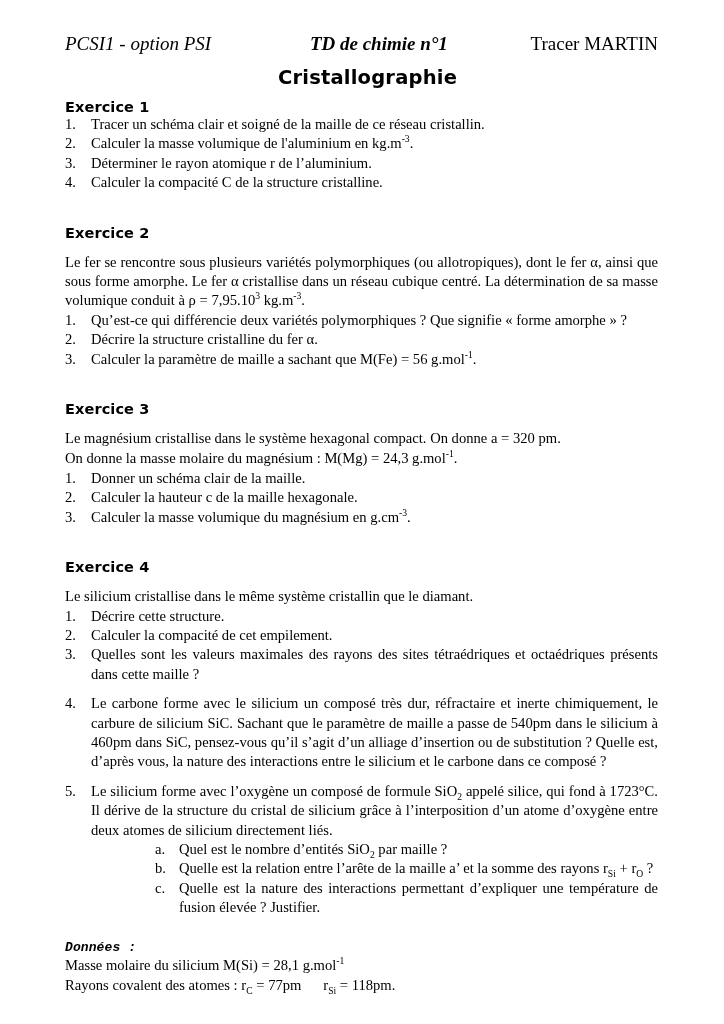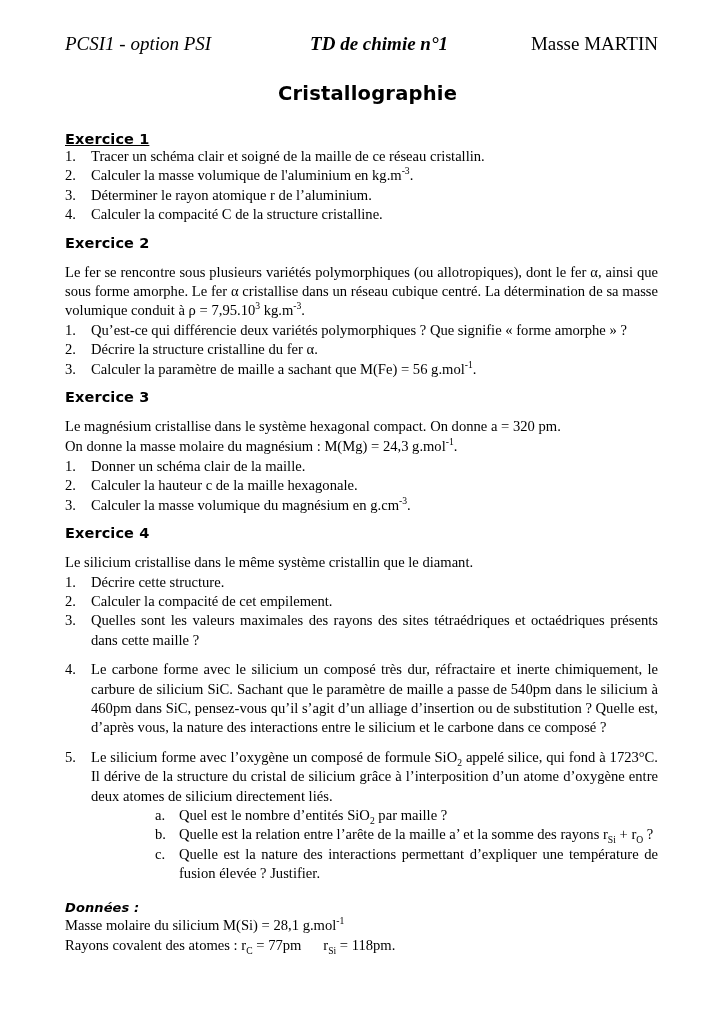--- a/index.html
+++ b/index.html
@@ -45,21 +45,21 @@
     font-family: "Liberation Serif", "DejaVu Serif", serif;
   }
 
   
   .doc-title {
     text-align: center;
     font-family: "DejaVu Sans", sans-serif;
     font-weight: bold;
     font-size: 19.5px;
     letter-spacing: 0.2px;
-    margin-top: 27px;
+    margin-top: 11px;
     position: relative;
     left: 6px;
   }
 
   
   .ex-heading {
     font-family: "DejaVu Sans", sans-serif;
     font-weight: bold;
     font-size: 14.5px;
     letter-spacing: 0.1px;
@@ -75,25 +75,25 @@
   
   .body-text {
     font-size: 14.6px;
     line-height: 1.33;
   }
   .justify {
     text-align: justify;
   }
 
   
-  .sp-ex1    { margin-top: 26px; text-decoration: underline; }
+  .sp-ex1    { margin-top: 10px; }
   .sp-intro  { margin-top: 12px; }
   .sp-list   { margin-top: 11px; }
-  .sp-ex     { margin-top: 10px; }
-  .sp-don    { margin-top: 16px; }
+  .sp-ex     { margin-top: 32px; }
+  .sp-don    { margin-top: 22px; font-family: Liberation Mono, monospace; }
   .tight     { margin-top: 1px; }
 
   
   ol.num-list {
     list-style: none;
     margin: 0;
     padding: 0;
     font-size: 14.6px;
     line-height: 1.33;
   }
@@ -136,21 +136,21 @@
   .nb { white-space: nowrap; }
 </style>
 </head>
 <body>
 
 <div class="page">
 
   <div class="header-row">
     <span class="hdr-left">PCSI1 - option PSI</span>
     <span class="hdr-center">TD de chimie n°1</span>
-    <span class="hdr-right">Masse MARTIN</span>
+    <span class="hdr-right">Tracer MARTIN</span>
   </div>
 
   <div class="doc-title">Cristallographie</div>
 
   <div class="ex-heading sp-ex1">Exercice 1</div>
 
 
   <ol class="num-list sp-list">
     <li>
       <span class="marker">1.</span>

